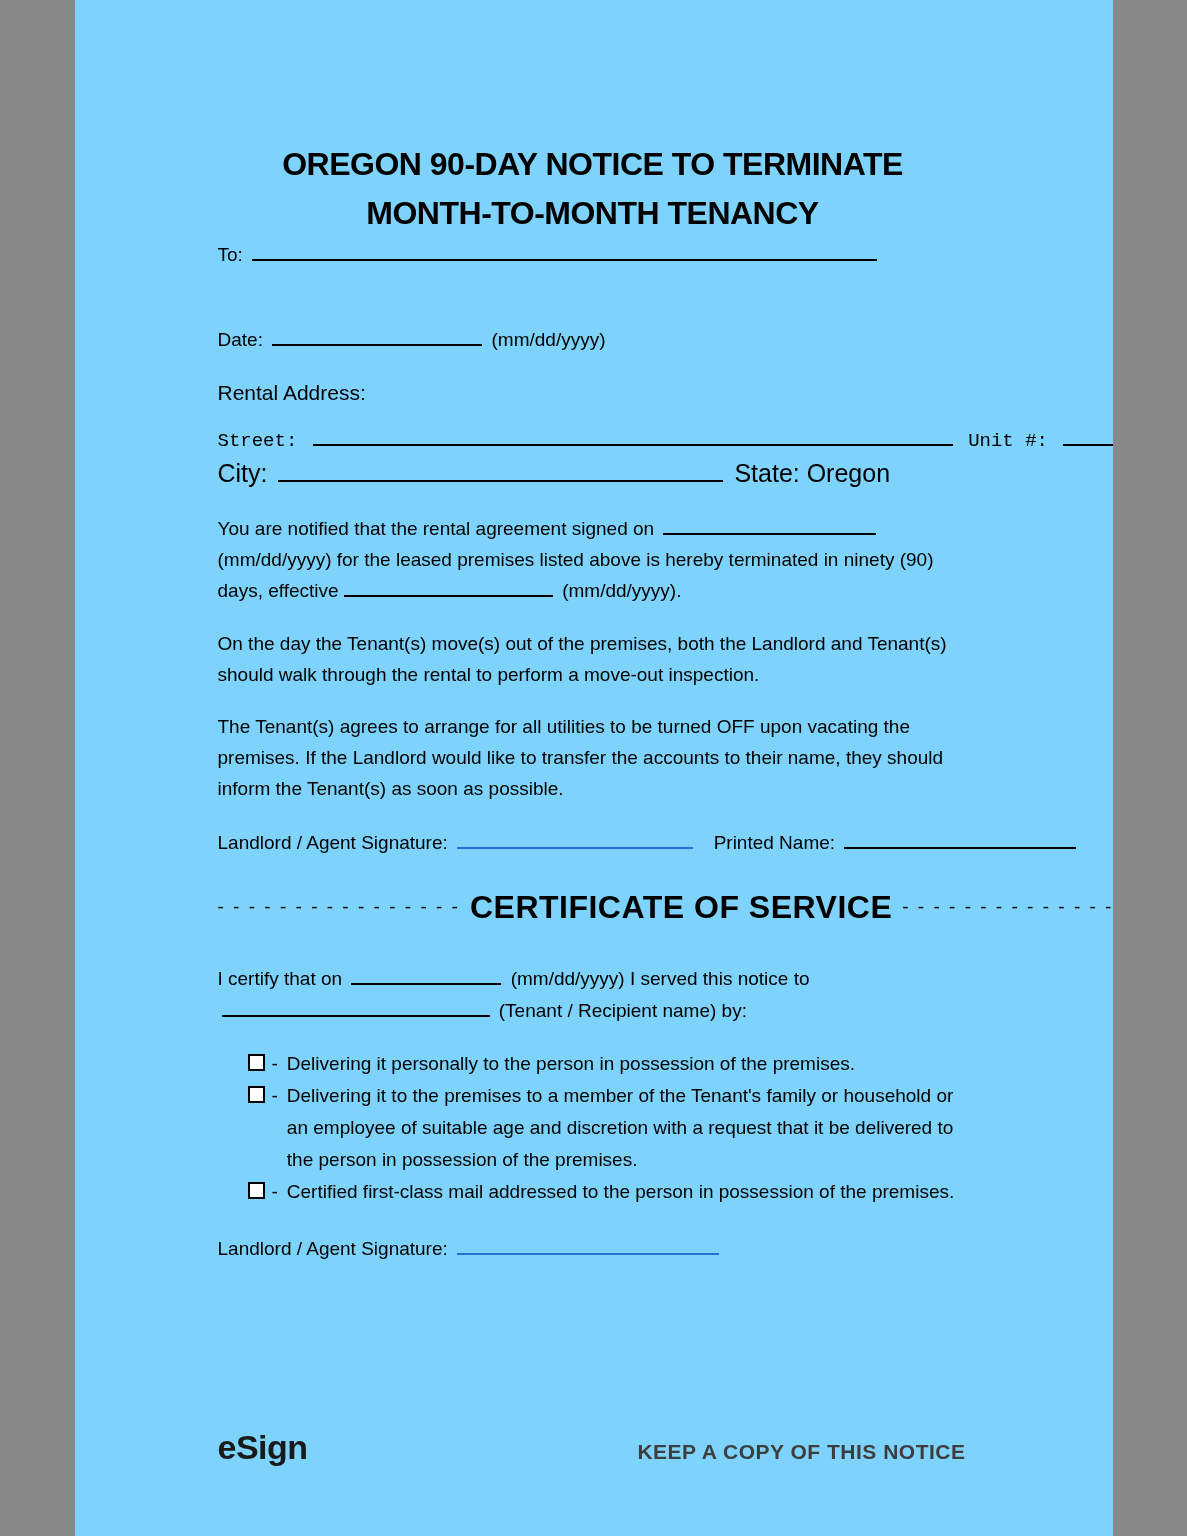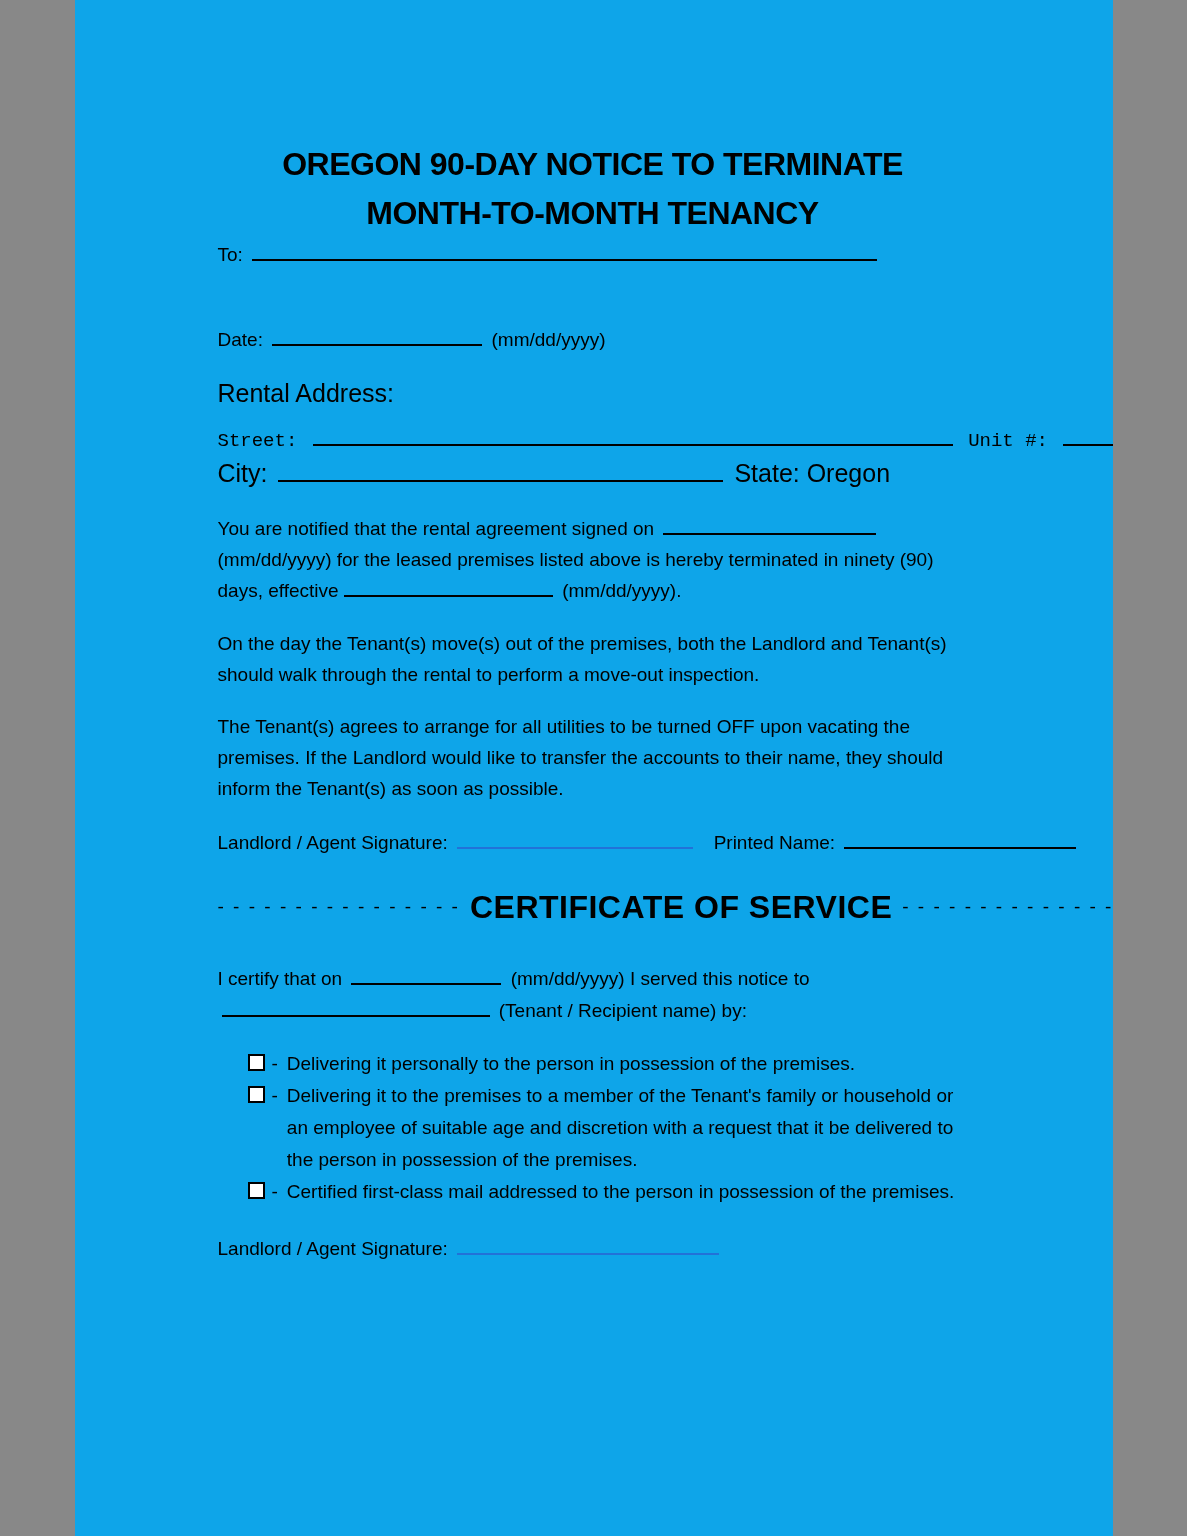--- a/index.html
+++ b/index.html
@@ -2,21 +2,21 @@
 <html><head>
 <meta charset="utf-8">
 <style>
   * { margin: 0; padding: 0; box-sizing: border-box; }
   html, body { background: #888; }
   .page {
     position: relative;
     width: 1038px;
     height: 1536px;
     margin: 0 auto;
-    background: #0ea5e9;
+    background: #7dd3fc;
     font-family: "Liberation Sans", sans-serif;
     color: #000000;
     overflow: hidden;
   }
   .content {
     padding: 140px 145px 0 143px;
   }
   .doc-title {
     text-align: center;
     font-size: 32px;
@@ -31,21 +31,21 @@
   .blank {
     display: inline-block;
     height: 1em;
     border-bottom: 2px solid #000;
     vertical-align: baseline;
     margin: 0 4px;
   }
   .blank.blue { border-bottom: 2.5px solid #2272d8; }
 
   .date-row { margin-top: 52px; }
-  .rental-heading { margin-top: 21px; font-size: 25px; line-height: 32px; }
+  .rental-heading { margin-top: 21px; font-size: 21px; line-height: 32px; }
   .street-row { margin-top: 16px; font-size: 19px; line-height: 32px; white-space: nowrap; font-family: Liberation Mono, monospace; }
   .city-row { font-size: 25px; line-height: 32px; white-space: nowrap; }
 
   .para1 { margin-top: 24px; }
   .para2 { margin-top: 22px; }
   .para3 { margin-top: 21px; }
 
   .sig-row { margin-top: 22px; font-size: 19px; line-height: 33px; white-space: nowrap; }
   .sig-row .gap { display: inline-block; width: 6px; }
 
@@ -191,13 +191,17 @@
       </div>
     </div>
 
     <div class="sig2-row">
       <span>Landlord / Agent Signature:</span>
       <span class="blank blue" style="width:262px"></span>
     </div>
 
   </div>
 
+  <div class="footer">
+    <span class="brand">eSign</span>
+    <span class="footer-notice">KEEP A COPY OF THIS NOTICE</span>
+  </div>
 </div>
 
 </body></html>

